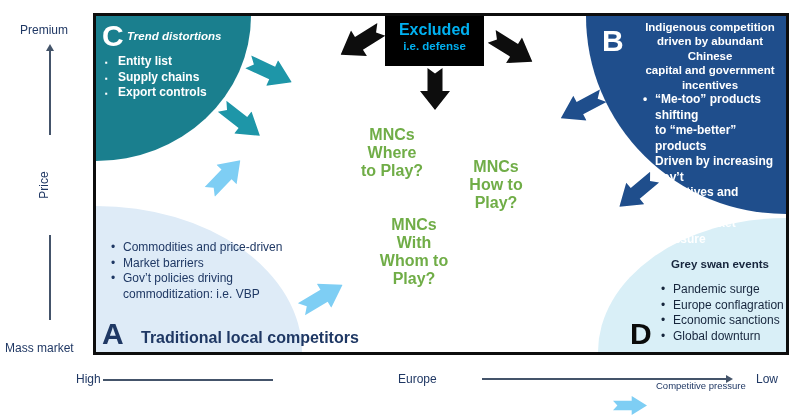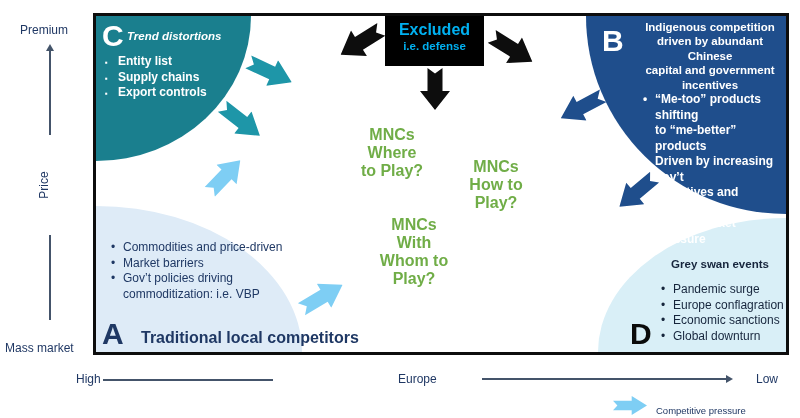--- a/index.html
+++ b/index.html
@@ -59,21 +59,21 @@
   .h-line{position:absolute;height:1.5px;background:#44546A;}
   .arrowhead-up{position:absolute;width:0;height:0;
       border-left:4px solid transparent;border-right:4px solid transparent;
       border-bottom:7px solid #44546A;}
   .arrowhead-right{position:absolute;width:0;height:0;
       border-top:4px solid transparent;border-bottom:4px solid transparent;
       border-left:7px solid #44546A;}
   .price-label{position:absolute;left:30px;top:178px;transform:rotate(-90deg);transform-origin:center;}
 
   
-  .legend-label{position:absolute;left:656px;top:405px;font-size:9.5px;color:#203864;}
+  .legend-label{position:absolute;left:656px;top:380px;font-size:9.5px;color:#203864;}
 </style>
 </head>
 <body>
 
 <div class="canvas">
 
   <div class="axis-text" style="left:20px;top:23px;">Premium</div>
   <div class="arrowhead-up" style="left:46px;top:44px;"></div>
   <div class="v-line" style="left:49px;top:51px;height:84px;"></div>
   <div class="axis-text price-label">Price</div>

